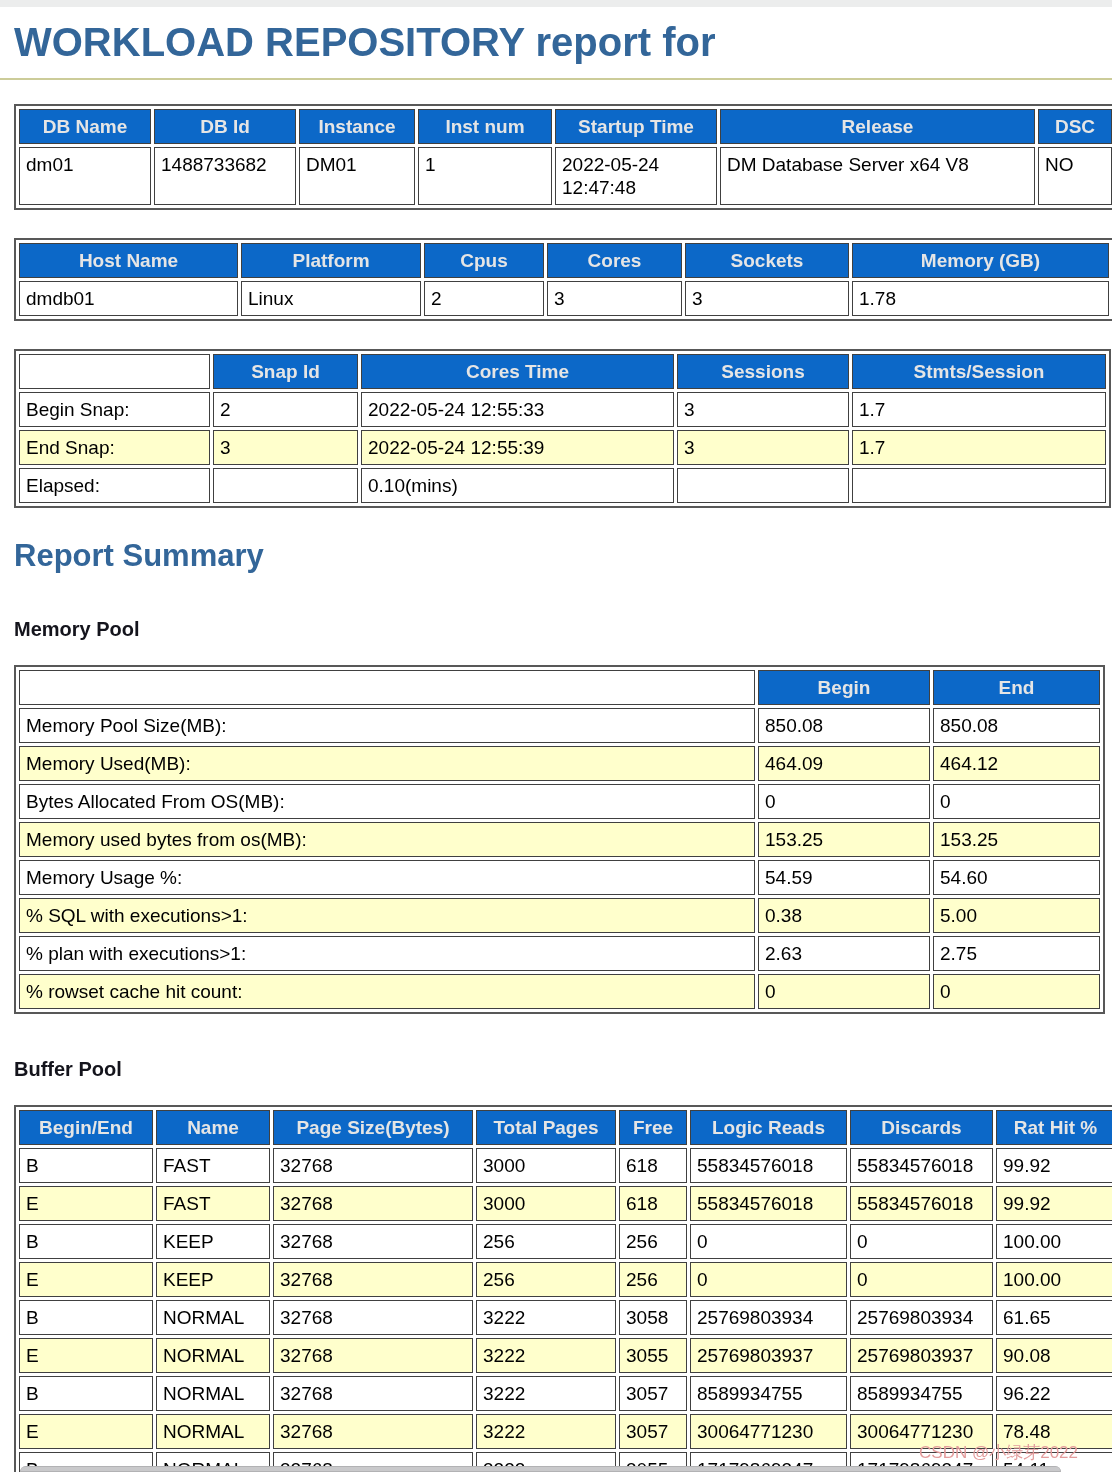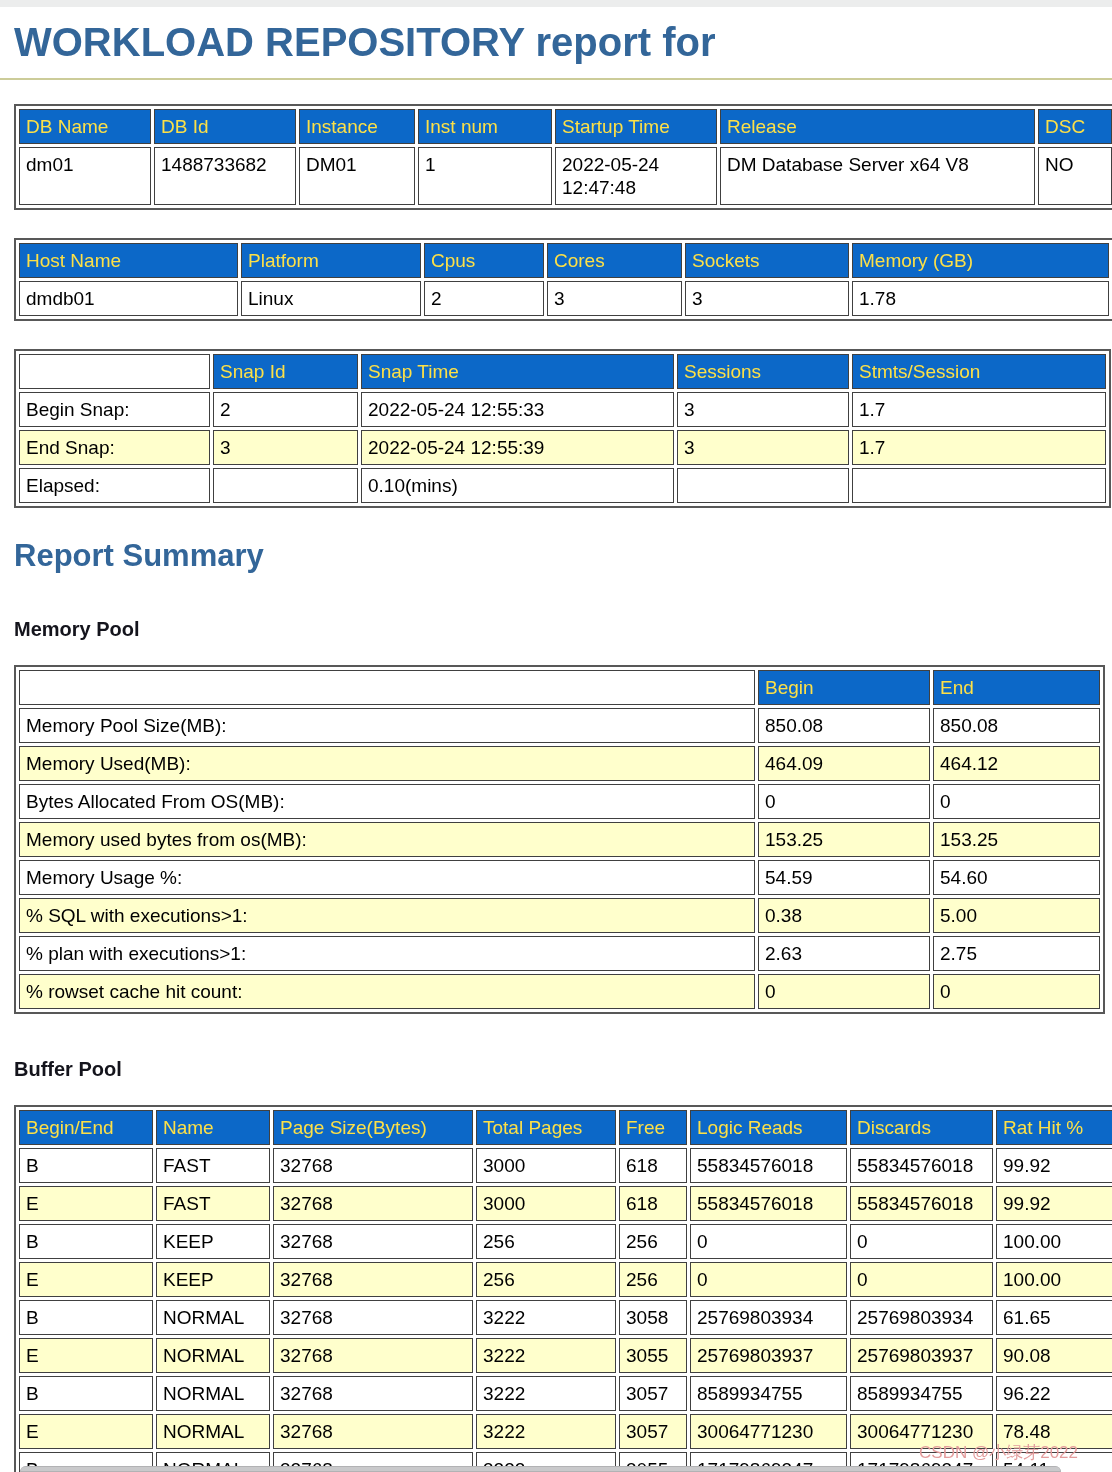--- a/index.html
+++ b/index.html
@@ -35,21 +35,21 @@
     margin: 0 0 28px 0;
   }
   .rpt th, .rpt td {
     border: 1px solid var(--cell-border);
     padding: 5px 6px;
     font-size: 19px; line-height: 23px;
     vertical-align: top; text-align: left;
     overflow: hidden; word-wrap: break-word;
     background: #fff;
   }
-  .rpt th { background: var(--header-bg); color: #fde047; text-align: left; font-weight: normal; }
+  .rpt th { background: var(--header-bg); color: #e5e5e5; text-align: center; font-weight: bold; }
   .rpt th.blank { background: #fff; }
   .rpt tbody tr:nth-child(even) td { background: var(--row-alt); }
   .watermark {
     position: absolute; top: 1441px; right: 34px;
     font-size: 17px; color: var(--watermark-color); white-space: nowrap;
   }
   .hscrollbar {
     position: absolute; bottom: 0; left: 20px;
     width: 1041px; height: 6px;
     background: #c9c9cb; border-radius: 6px 6px 0 0;
@@ -139,21 +139,21 @@
       <col style="width:191px">
         <col style="width:145px">
         <col style="width:313px">
       <col style="width:172px">
         <col style="width:254px">
     </colgroup>
   <thead>
         <tr>
           <th class="blank"></th>
           <th>Snap Id</th>
-          <th>Snap Time</th>
+          <th>Cores Time</th>
           <th>Sessions</th>
           <th>Stmts/Session</th>
         </tr>
       </thead>
       <tbody>
         <tr>
           <td>Begin Snap:</td>
           <td>2</td>
           <td>2022-05-24 12:55:33</td>
           <td>3</td>

